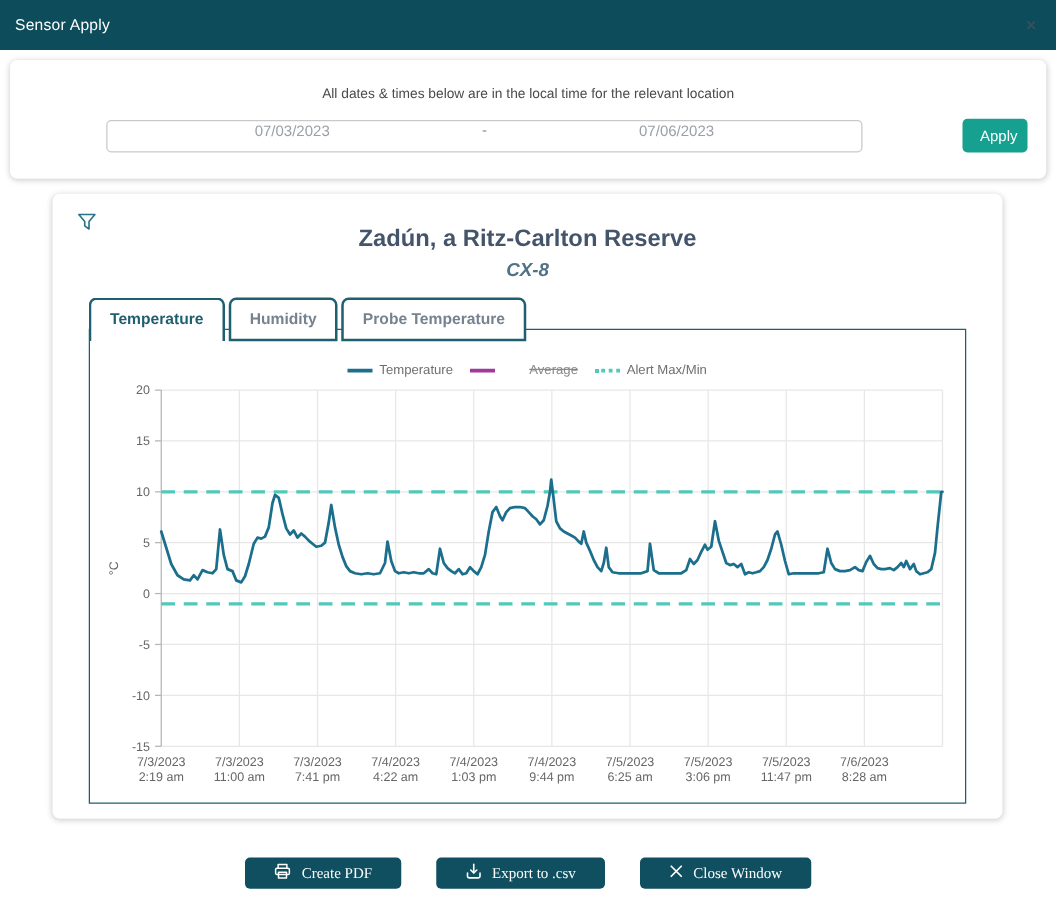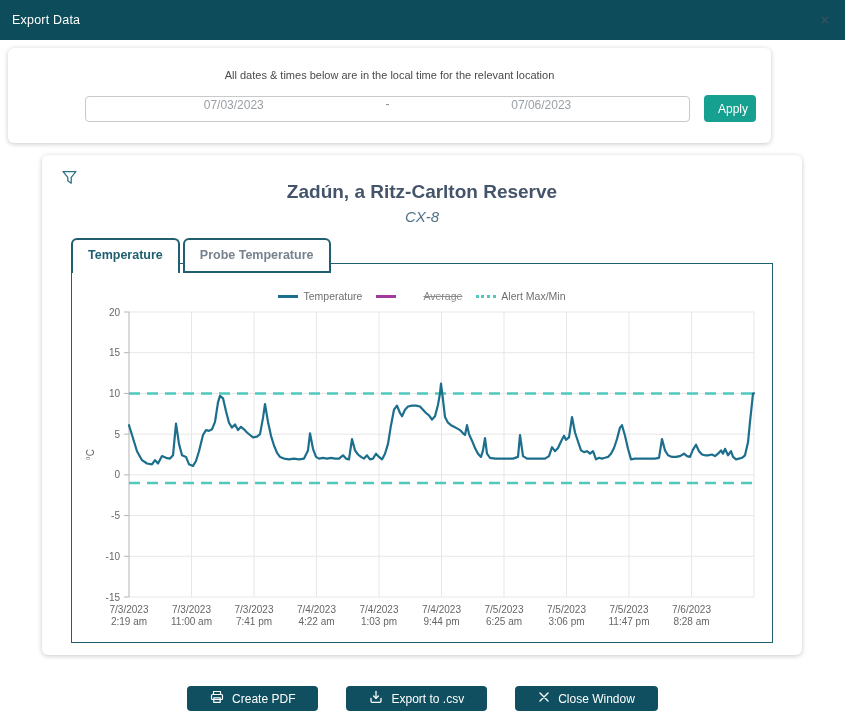--- a/index.html
+++ b/index.html
@@ -17,21 +17,21 @@
     position:absolute;top:0;left:0;width:845px;height:40px;background:var(--header-bg);
     display:flex;align-items:center;padding:0 12px;color:#fff;
   }
   .titlebar-title{font-size:12.5px;letter-spacing:.2px;}
   .titlebar-close{
     margin-left:auto;color:#35505c;font-size:14px;font-weight:700;cursor:pointer;
     line-height:1;padding:2px 4px;
   }
   
   .date-card{
-    position:absolute;top:48px;left:8px;width:763px;height:95px;background:#fff;
+    position:absolute;top:48px;left:8px;width:829px;height:95px;background:#fff;
     border-radius:6px;box-shadow:0 1px 5px rgba(0,0,0,.22);
   }
   .date-note{margin:0;padding-top:21px;text-align:center;font-size:11px;color:#4a4a4a;}
   .range-row{display:flex;align-items:center;padding:14px 15px 0 77px;}
   .range-box{
     display:flex;align-items:flex-start;width:605px;height:26px;border:1px solid #c9c9c9;
     border-radius:4px;background:#fff;
   }
   .date-input{
     flex:1;border:none;outline:none;background:transparent;text-align:center;
@@ -42,21 +42,21 @@
     margin-left:auto;width:52px;height:27px;background:var(--accent);color:#fff;border:none;
     border-radius:4px;font-size:12px;font-family:inherit;cursor:pointer;padding-left:12px;
   }
   
   .main-card{
     position:absolute;top:155px;left:42px;width:760px;background:#fff;border-radius:6px;
     box-shadow:0 1px 5px rgba(0,0,0,.22);padding:26px 8px 12px;
   }
   .filter-icon{position:absolute;top:15px;left:20px;cursor:pointer;}
   .report-title{margin:0;text-align:center;font-size:19px;font-weight:700;color:var(--title-color);}
-  .report-subtitle{margin:5px 0 0;text-align:center;font-size:15px;font-weight:400;font-style:italic;color:var(--subtitle-color);}
+  .report-subtitle{margin:5px 0 0;text-align:center;font-size:15px;font-weight:700;font-style:italic;color:var(--subtitle-color);}
   
   .tabs{display:flex;align-items:flex-end;margin:13px 0 0 21px;position:relative;z-index:2;}
   .tab{
     background:#fff;border:2px solid var(--panel-border);border-radius:6px 6px 0 0;margin-right:3px;
     padding:8px 15px 9px;font-weight:700;font-size:12.5px;color:#76838f;cursor:pointer;font-family:inherit;
   }
   .tab.active{color:var(--panel-border);border-bottom:none;padding-bottom:11px;}
   
   .chart-panel{
     margin:-10px 21px 0;border:1.5px solid var(--panel-border);height:380px;background:#fff;
@@ -65,29 +65,29 @@
   .legend{display:flex;justify-content:center;align-items:center;gap:14px;margin-top:26px;}
   .legend-item{display:flex;align-items:center;gap:5px;cursor:pointer;}
   .swatch{width:20px;border-top:3px solid #000;display:inline-block;}
   .legend-label{font-size:10.5px;color:#6f6f6f;}
   .legend-label.struck{text-decoration:line-through;color:#8a8a8a;margin-left:22px;}
   #chart-svg{display:block;margin-top:2px;font-family:"Liberation Sans","DejaVu Sans",sans-serif;}
   
   .actions{position:absolute;top:686px;left:0;width:845px;display:flex;justify-content:center;gap:28px;}
   .action-btn{
     display:flex;align-items:center;gap:8px;background:var(--button-bg);color:#fff;border:none;
-    border-radius:4px;padding:5px 23px;height:25px;font-size:12px;font-family:Liberation Sans, sans-serif;cursor:pointer;
+    border-radius:4px;padding:5px 23px;height:25px;font-size:12px;font-family:Liberation Serif, serif;cursor:pointer;
   }
   .action-btn svg{flex:none;}
 </style>
 </head>
 <body>
 
 <header class="titlebar">
-  <span class="titlebar-title">Export Data</span>
+  <span class="titlebar-title">Sensor Apply</span>
   <span class="titlebar-close">×</span>
 </header>
 
 <section class="date-card">
   <p class="date-note">All dates &amp; times below are in the local time for the relevant location</p>
   <div class="range-row">
     <div class="range-box">
       <input class="date-input" value="07/03/2023" style="">
       <span class="range-sep">-</span>
       <input class="date-input" value="07/06/2023" style="">
@@ -100,20 +100,21 @@
   <span class="filter-icon">
     <svg width="15" height="15" viewBox="0 0 14 14" fill="none" stroke="#2a7286" stroke-width="1.2" stroke-linejoin="round">
       <path d="M1 1.5 H13 L8.6 6.8 V12.3 L5.4 10 V6.8 Z"></path>
     </svg>
   </span>
   <h1 class="report-title">Zadún, a Ritz-Carlton Reserve</h1>
   <h2 class="report-subtitle">CX-8</h2>
 
   <div class="tabs">
     <button class="tab active">Temperature</button>
+    <button class="tab">Humidity</button>
     <button class="tab">Probe Temperature</button>
   </div>
 
   <div class="chart-panel">
     <div class="legend" id="legend">
         <div class="legend-item">
           <span class="swatch" style="border-top-style: solid; border-top-color: rgb(28, 110, 141);"></span>
           <span class="legend-label">Temperature</span>
         </div>
         <div class="legend-item">

